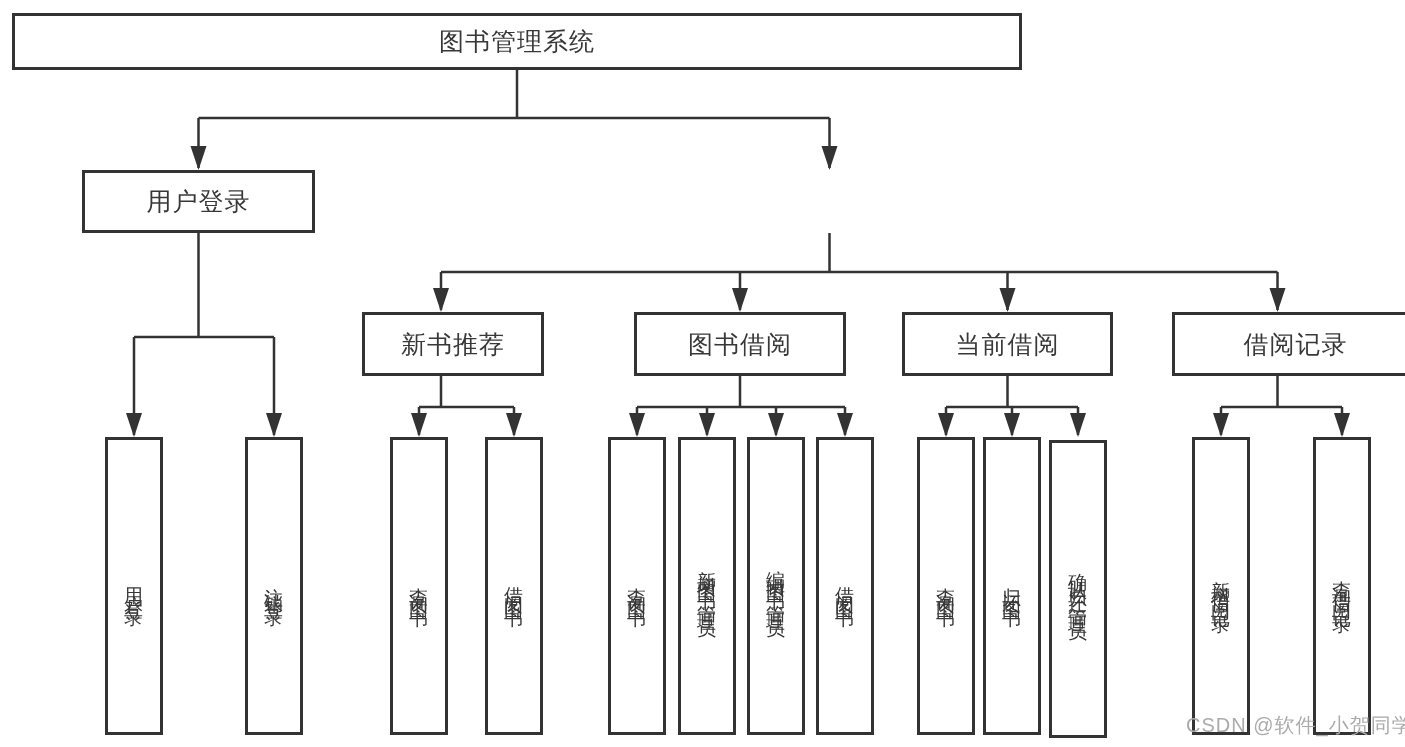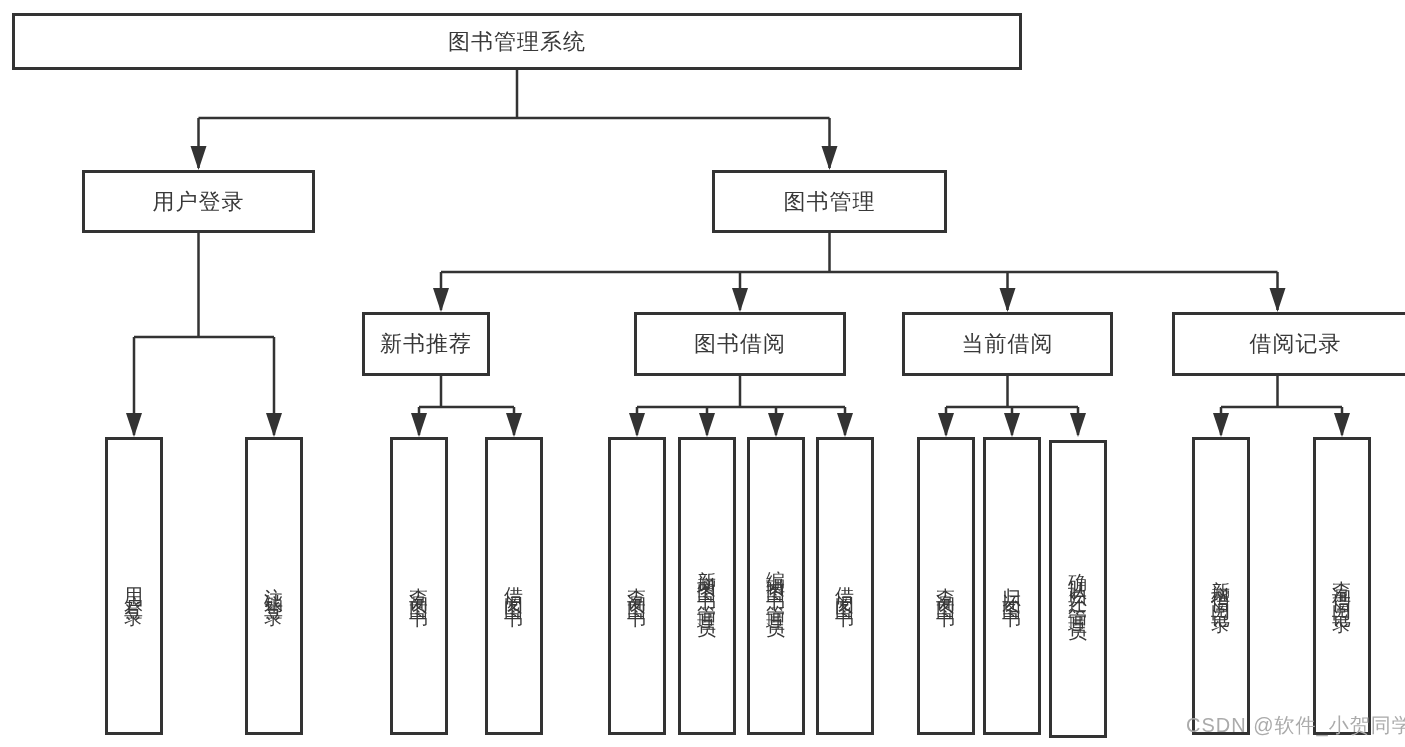--- a/index.html
+++ b/index.html
@@ -21,21 +21,21 @@
     width: 1405px; height: 747px;
     pointer-events: none;
   }
   .node {
     position: absolute;
     background: #ffffff;
     border: 3px solid #333333;
     display: flex;
     align-items: center;
     justify-content: center;
-    font-size: 22px;
+    font-size: 25px;
     letter-spacing: 1px;
     color: #383838;
     z-index: 2;
   }
   .leaf {
     position: absolute;
     width: 58px;
     height: 298px;
     background: #ffffff;
     border: 3px solid #333333;
@@ -100,25 +100,22 @@
       M1334,413 L1350,413 L1342,437 Z"></path>
   </svg>
 
   <div class="node" style="left:12px; top:13px; width:1010px; height:57px;">
     <span>图书管理系统</span>
   </div>
 
   <div class="node" style="left:82px; top:170px; width:233px; height:63px;">
     <span>用户登录</span>
   </div>
-  <div class="node" style="left:712px; top:170px; width:235px; height:63px;">
-    <span>图书管理</span>
-  </div>
 
-  <div class="node" style="left:362px; top:312px; width:128px; height:64px;">
+  <div class="node" style="left:362px; top:312px; width:182px; height:64px;">
     <span>新书推荐</span>
   </div>
   <div class="node" style="left:902px; top:312px; width:211px; height:64px;">
     <span>当前借阅</span>
   </div>
   <div class="node" style="left:634px; top:312px; width:212px; height:64px;">
     <span>图书借阅</span>
   </div>
   <div class="node" style="left:1172px; top:312px; width:247px; height:64px;">
     <span>借阅记录</span>

